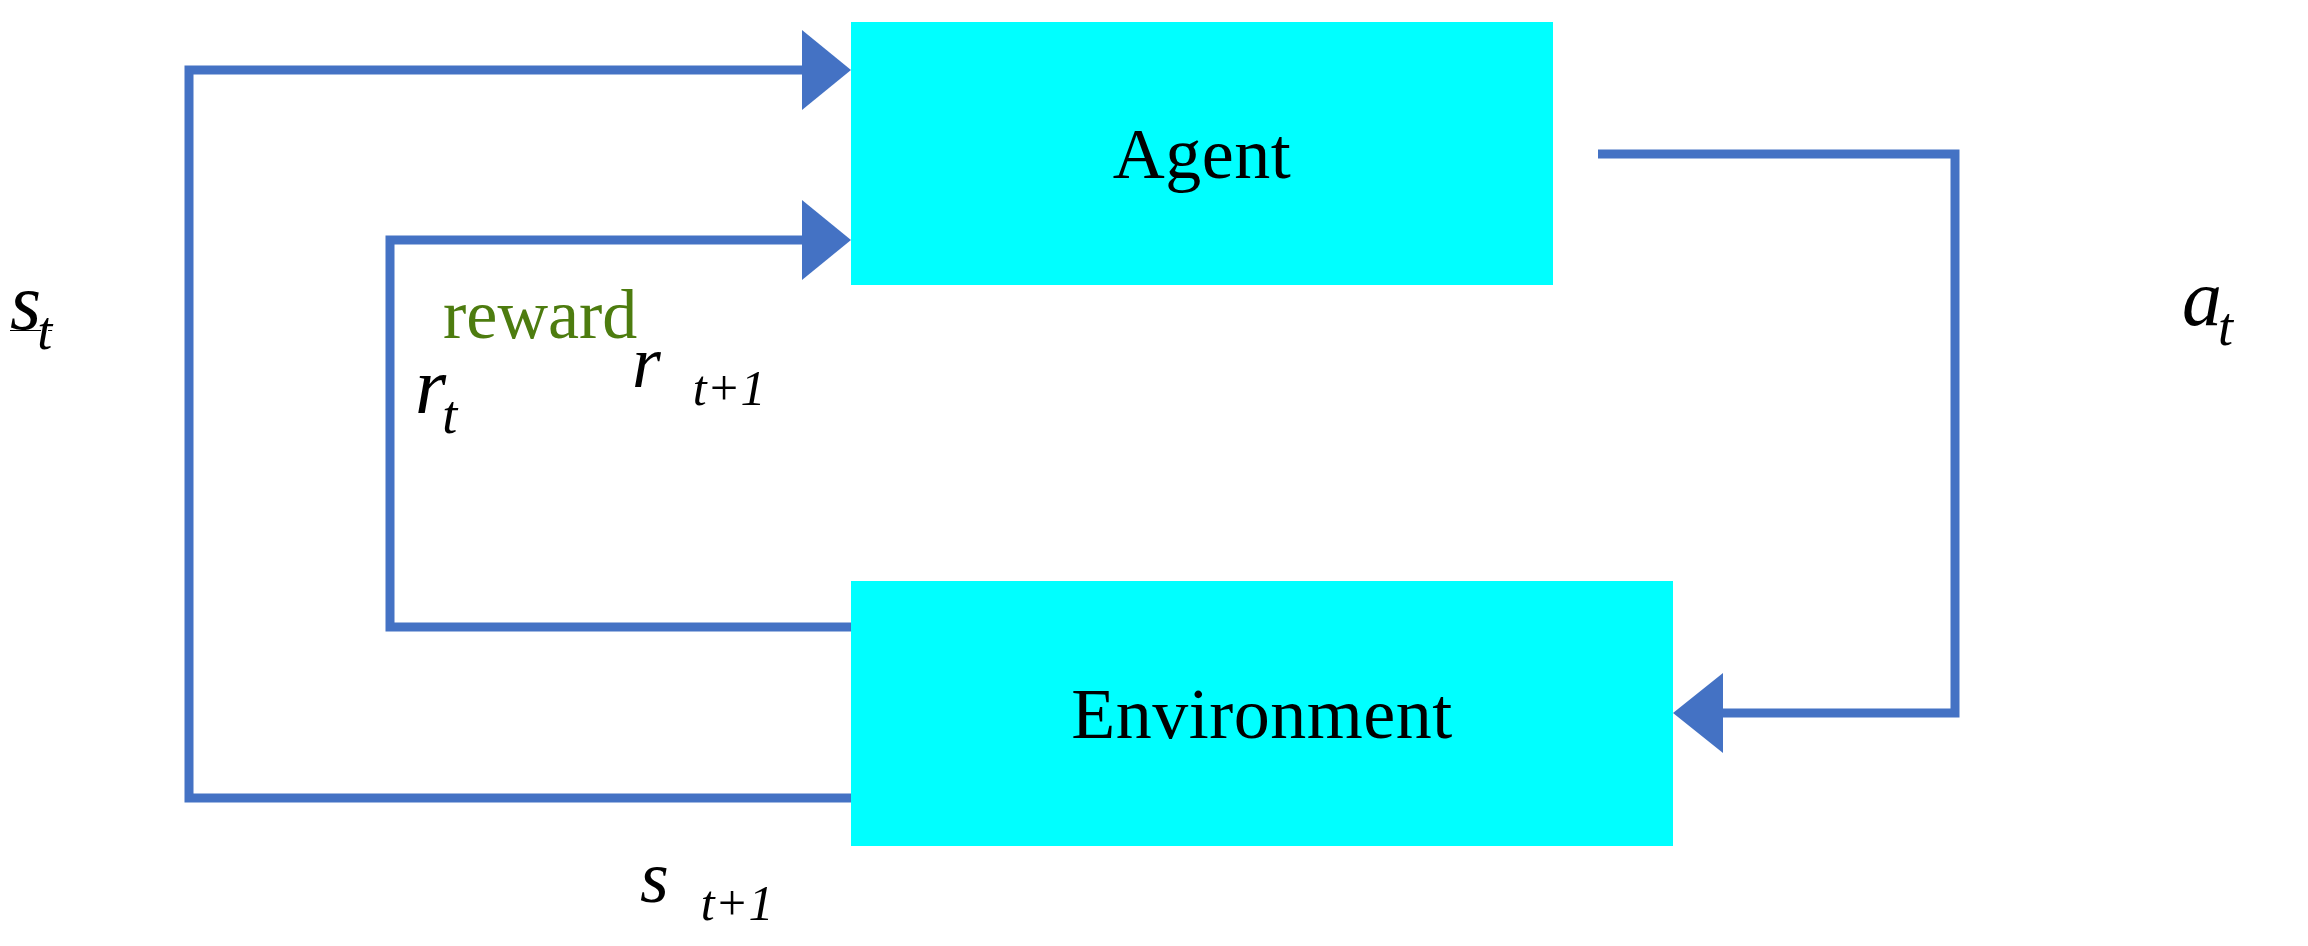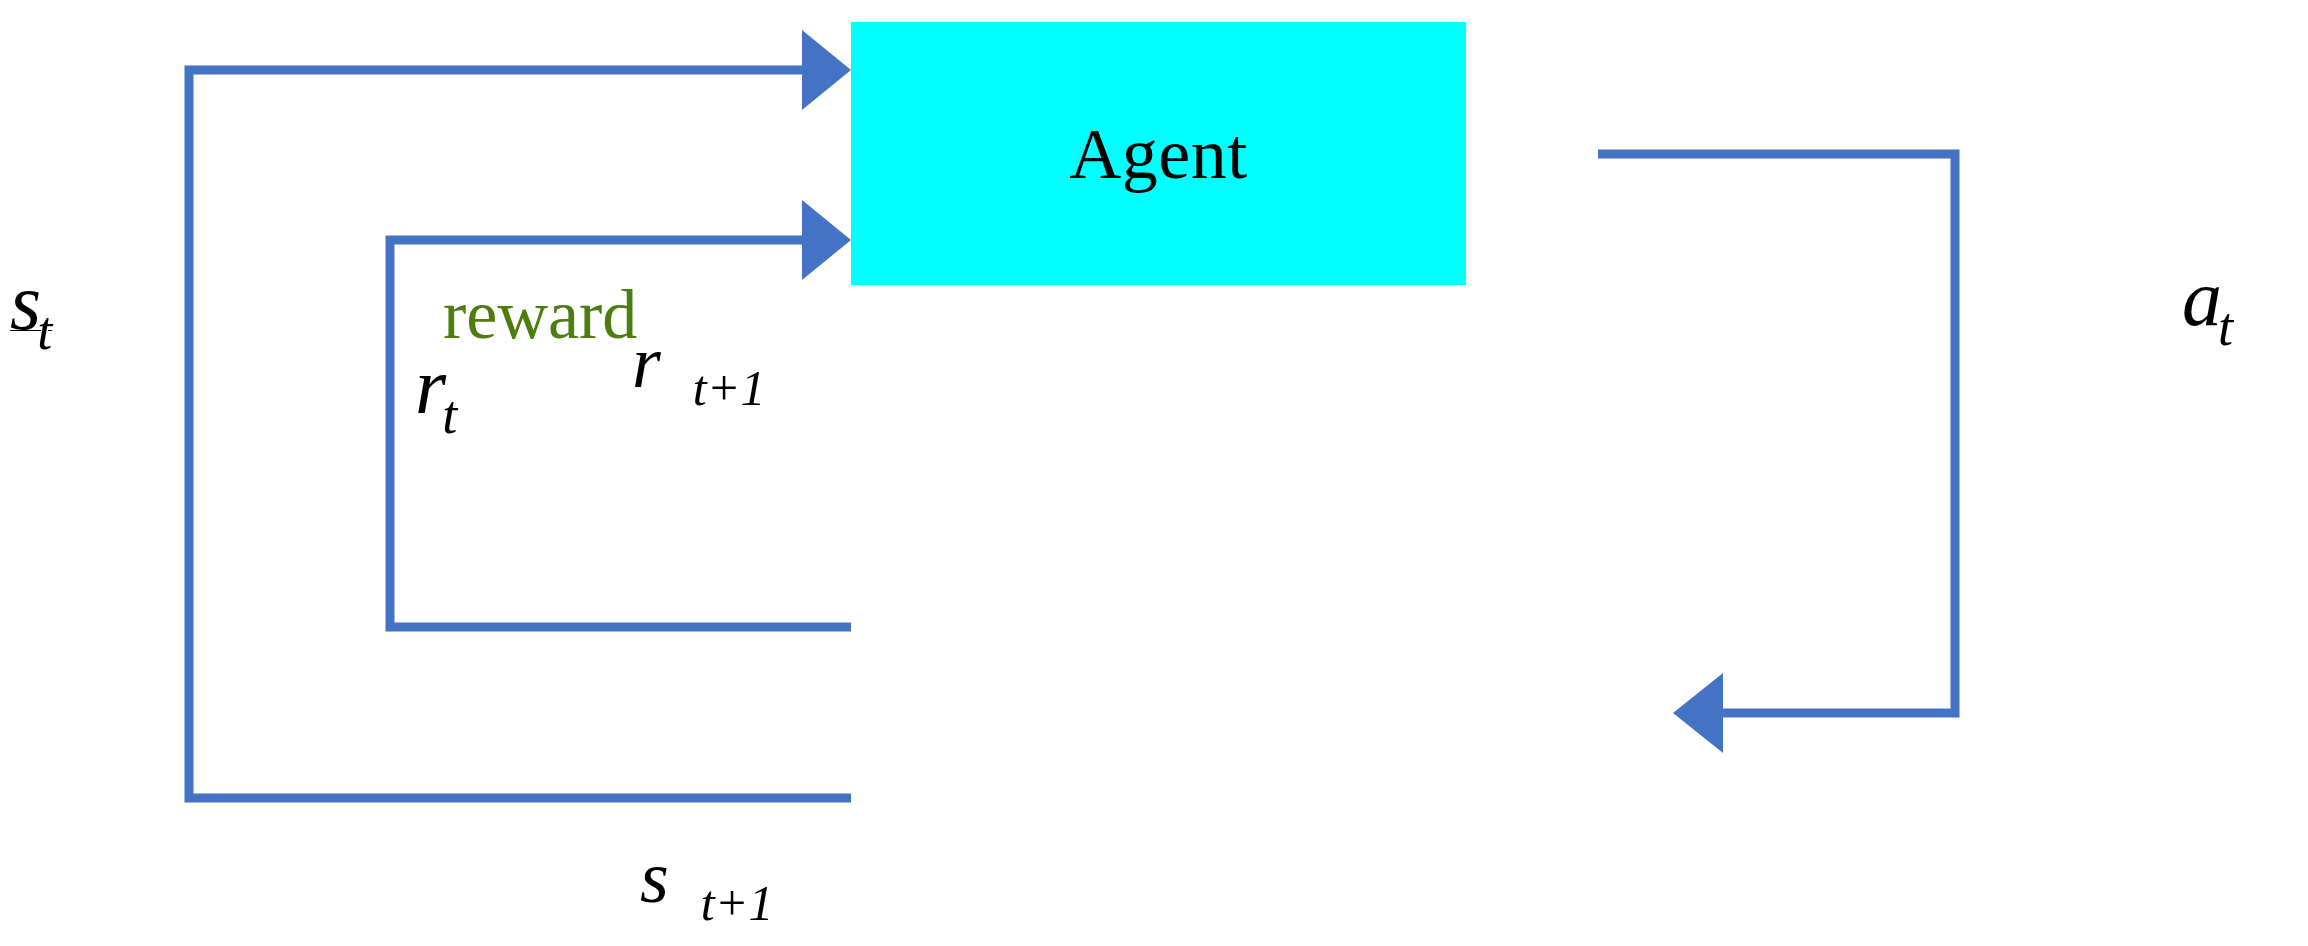--- a/index.html
+++ b/index.html
@@ -41,21 +41,21 @@
     font-weight: 400;
     color: #000000;
     line-height: 1;
     letter-spacing: 0.5px;
     white-space: nowrap;
     user-select: none;
   }
   #agent-box {
     left: 851px;
     top: 22px;
-    width: 615px;
+    width: 702px;
     height: 263px;
   }
   #environment-box {
     left: 851px;
     top: 581px;
     width: 822px;
     height: 265px;
   }
   
   .math-label {
@@ -117,20 +117,23 @@
     <g>
       <path d="M 1598 154 L 1955 154 L 1955 713 L 1723 713" fill="none" stroke="#4472C4" stroke-width="9" stroke-linecap="butt" stroke-linejoin="miter"></path>
       <polygon points="1723,673 1723,753 1673,713" fill="#4472C4"></polygon>
     </g>
   </svg>
 
   <div class="node-box" id="agent-box">
     <span class="node-label">Agent</span>
   </div>
 
+  <div class="node-box" id="environment-box">
+    <span class="node-label">Environment</span>
+  </div>
 
   <div class="math-label" id="label-s-t">
     <span class="base">s</span><span class="sub">t</span>
   </div>
 
   <div class="math-label" id="label-a-t">
     <span class="base">a</span><span class="sub">t</span>
   </div>
 
   <div class="word-label" id="label-reward">reward</div>

